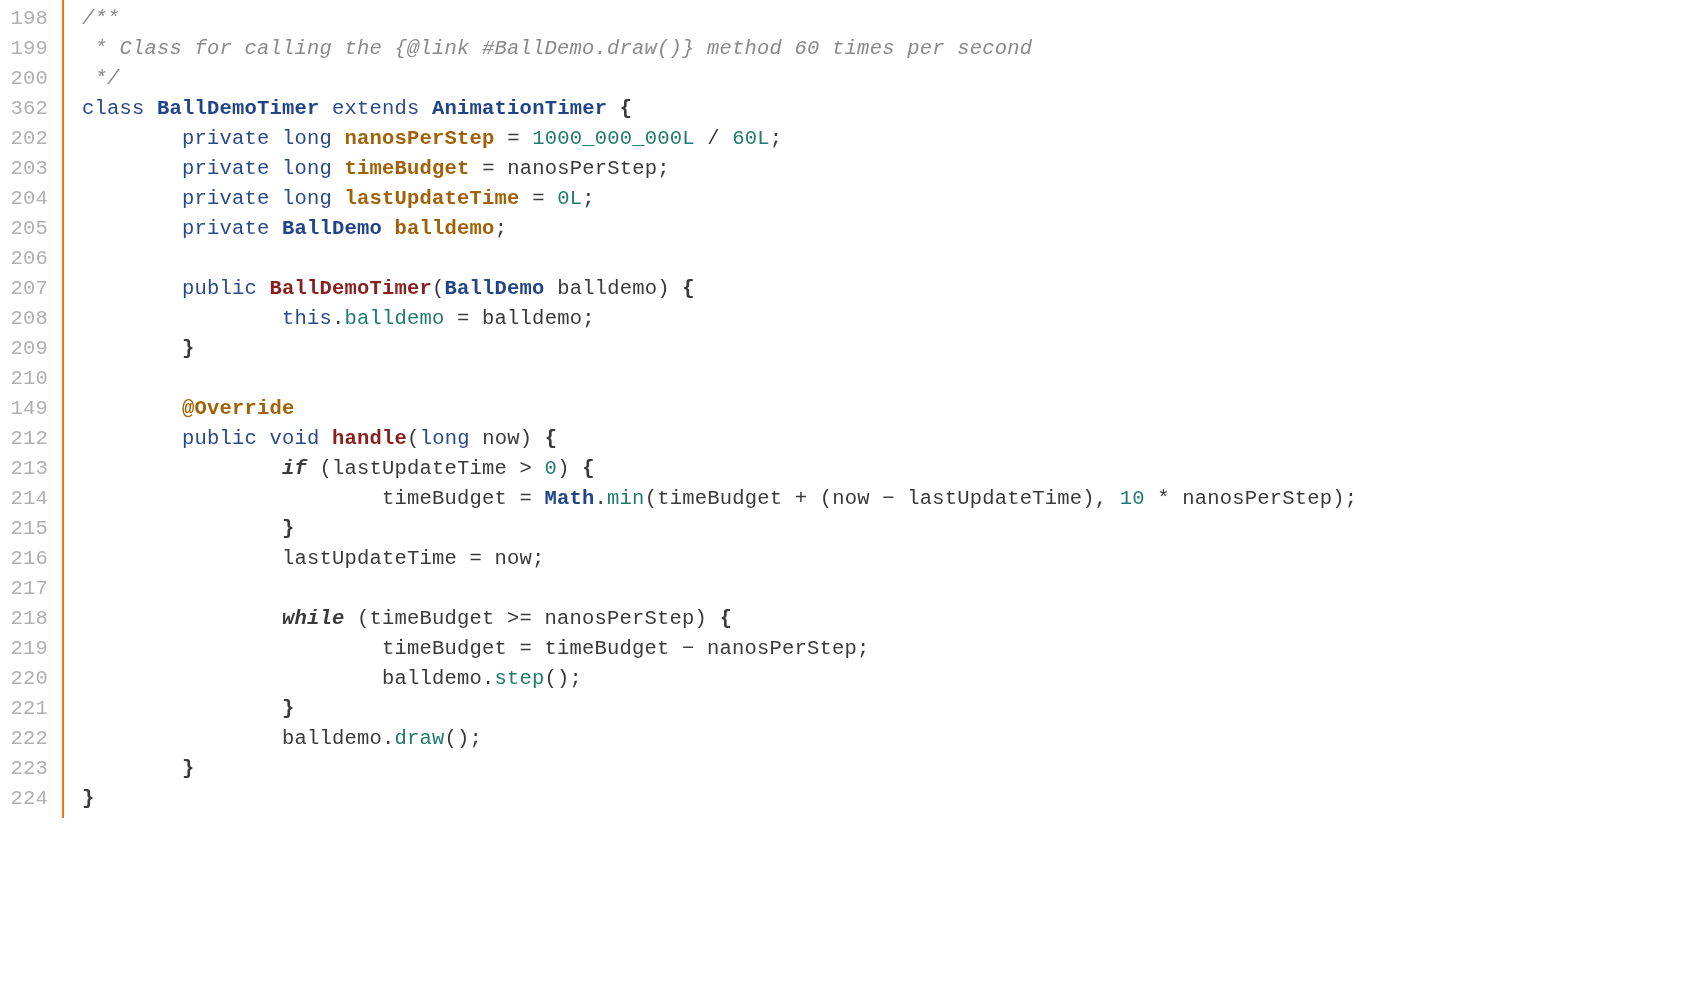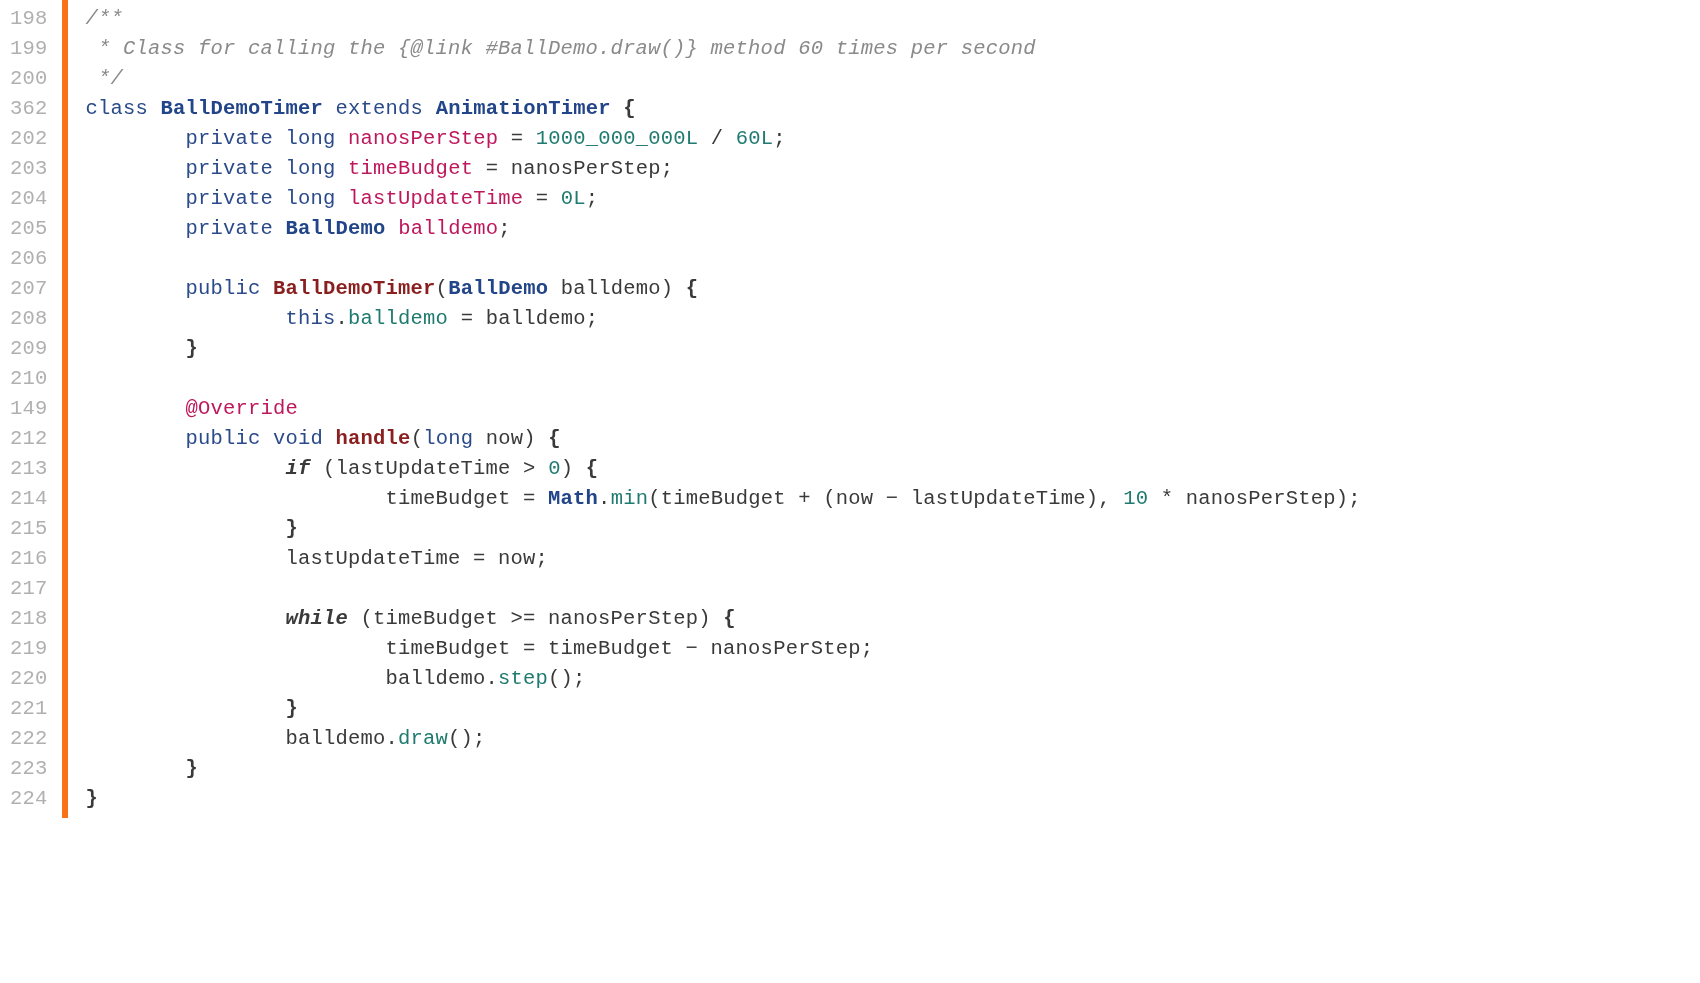--- a/index.html
+++ b/index.html
@@ -13,40 +13,40 @@
   .editor {
     display: flex;
     width: 100%;
   }
   .gutter {
     background: #ffffff;
     color: #b0b0b0;
     text-align: right;
     padding: 4px 14px 4px 10px;
     user-select: none;
-    border-right: 6px solid #f97316;
+    border-right: 2px solid #f97316;
     min-width: 64px;
     font-weight: 400;
   }
   .gutter .ln { height: 30px; }
   .code {
     padding: 4px 0 4px 18px;
     white-space: pre;
     color: #3a3a3a;
     flex: 1;
   }
   .code-line { height: 30px; }
   .tok-comment { color: #8a8a8a; font-style: italic; }
   .tok-keyword { color: #3a3a3a; font-weight: 700; font-style: italic; }
   .tok-typekw  { color: #2a4a8a; font-weight: 400; }  
   .tok-type    { color: #224488; font-weight: 700; }  
   .tok-method  { color: #8a1f1f; font-weight: 700; }  
   .tok-call    { color: #1f7a6f; }                    
   .tok-number  { color: #1f7a6f; text-align: center; }
-  .tok-id      { color: #be185d; }
+  .tok-id      { color: #a16207; font-weight: bold; }
   .tok-bold    { font-weight: 700; }
 </style>
 </head>
 <body>
 
 <div class="editor">
   <div class="gutter" id="gutter">
       <div class="ln">198</div>
       <div class="ln">199</div>
       <div class="ln">200</div>

